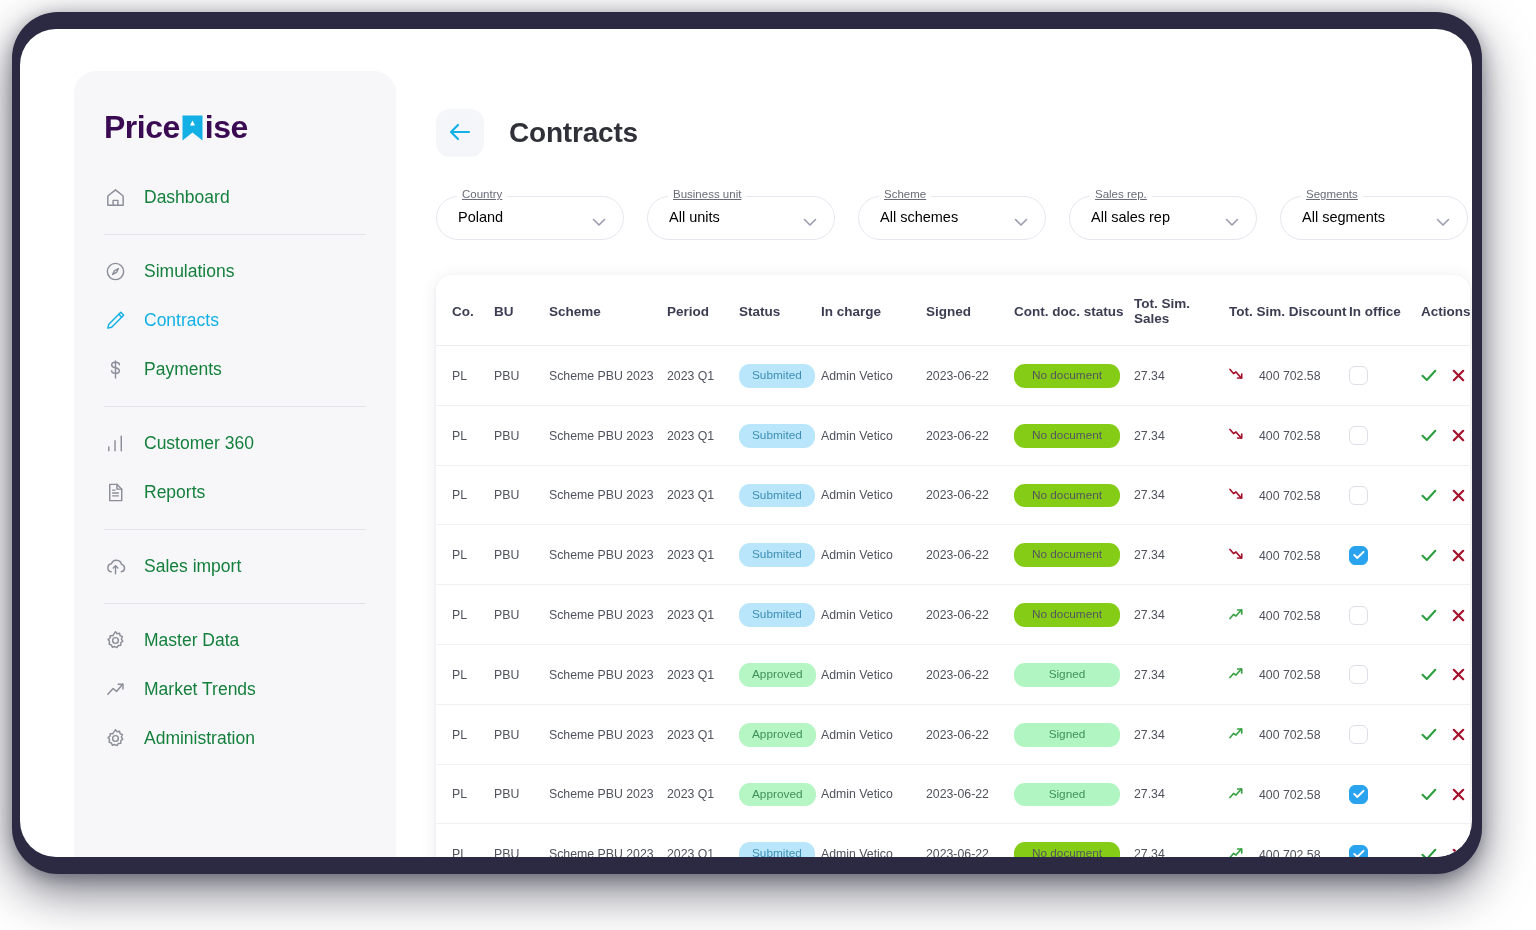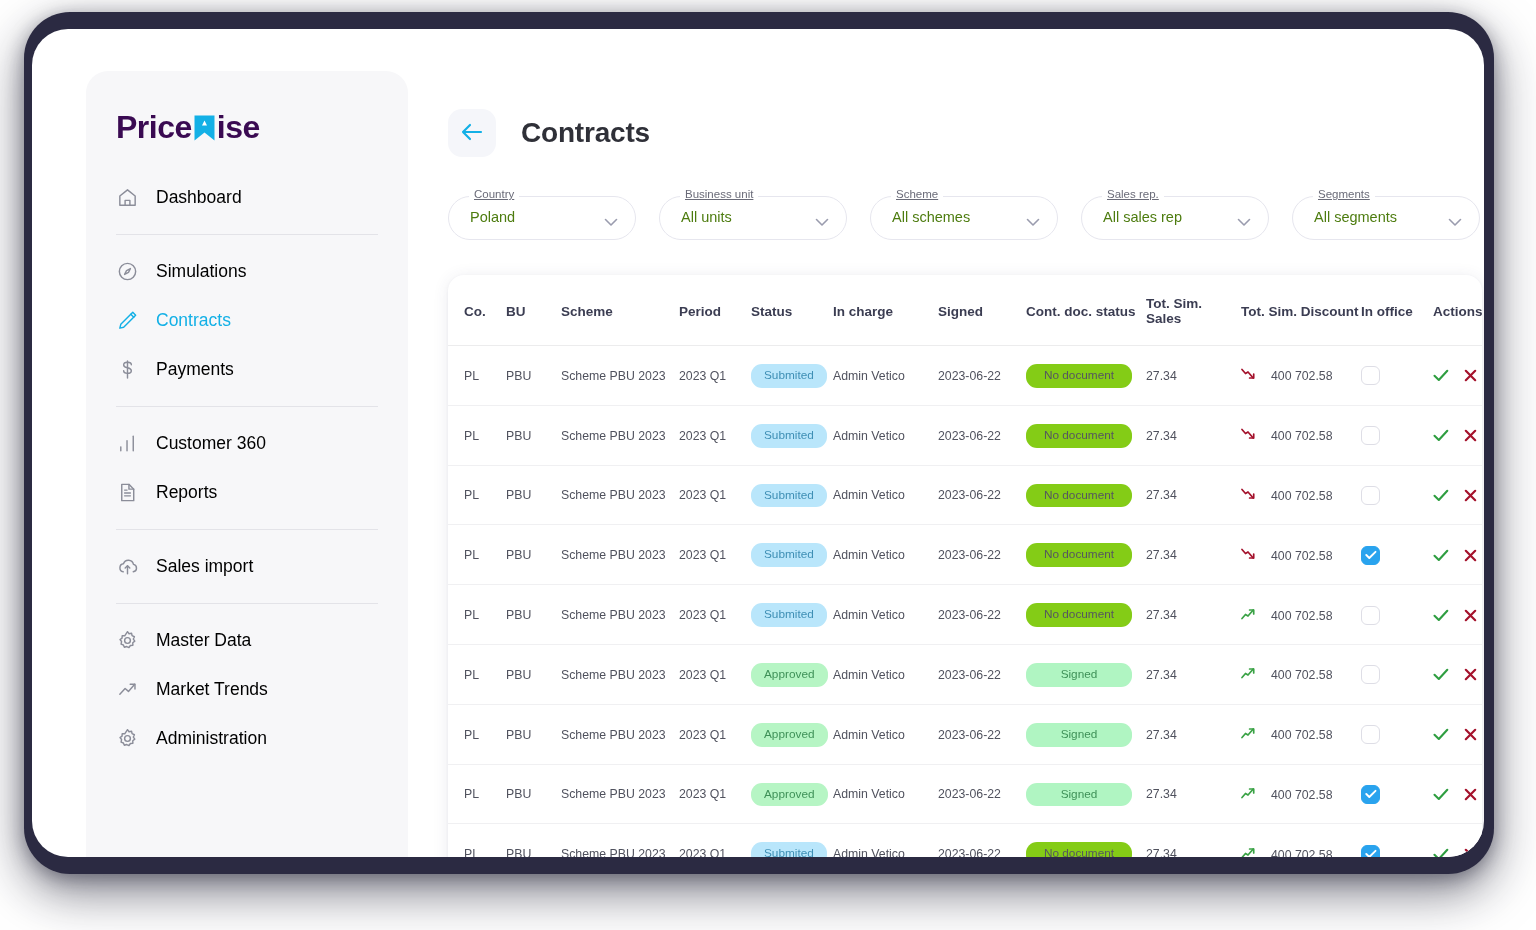--- a/index.html
+++ b/index.html
@@ -8,21 +8,21 @@
     width: 1536px;
     height: 930px;
     overflow: hidden;
     background: #ffffff;
     font-family: "Liberation Sans", sans-serif;
   }
 
   
   .device-frame {
     position: absolute;
-    left: 24px;
+    left: 12px;
     top: 12px;
     width: 1470px;
     height: 862px;
     background: #2b2a42;
     border-radius: 46px;
     box-shadow: 0 18px 50px rgba(20,20,40,0.55), 0 4px 18px rgba(20,20,40,0.35);
   }
   .device-screen {
     position: absolute;
     left: 8px;
@@ -66,21 +66,21 @@
     position: relative;
     top: 1px;
   }
   .nav-list { padding: 0 22px; }
   .nav-item {
     display: flex;
     align-items: center;
     gap: 17px;
     height: 49px;
     padding-left: 8px;
-    color: #000000;
+    color: #15803d;
     font-size: 17.5px;
     cursor: pointer;
   }
   .nav-item.active { color: #13b0e6; }
   .nav-item .ico {
     width: 23px; height: 23px;
     display: flex; align-items: center; justify-content: center;
     flex: 0 0 23px;
   }
   .nav-sep {
@@ -144,21 +144,21 @@
     font-size: 11.5px;
     color: #6a6b78;
     line-height: 1;
     text-decoration: underline;
   }
   .field .fvalue {
     position: absolute;
     left: 21px;
     top: 12px;
     font-size: 14.5px;
-    color: #4d7c0f;
+    color: #000000;
   }
   .field .fchev {
     position: absolute;
     right: 17px;
     top: 16px;
   }
 
   
   .table-card {
     margin: 35px 0 0 12px;

